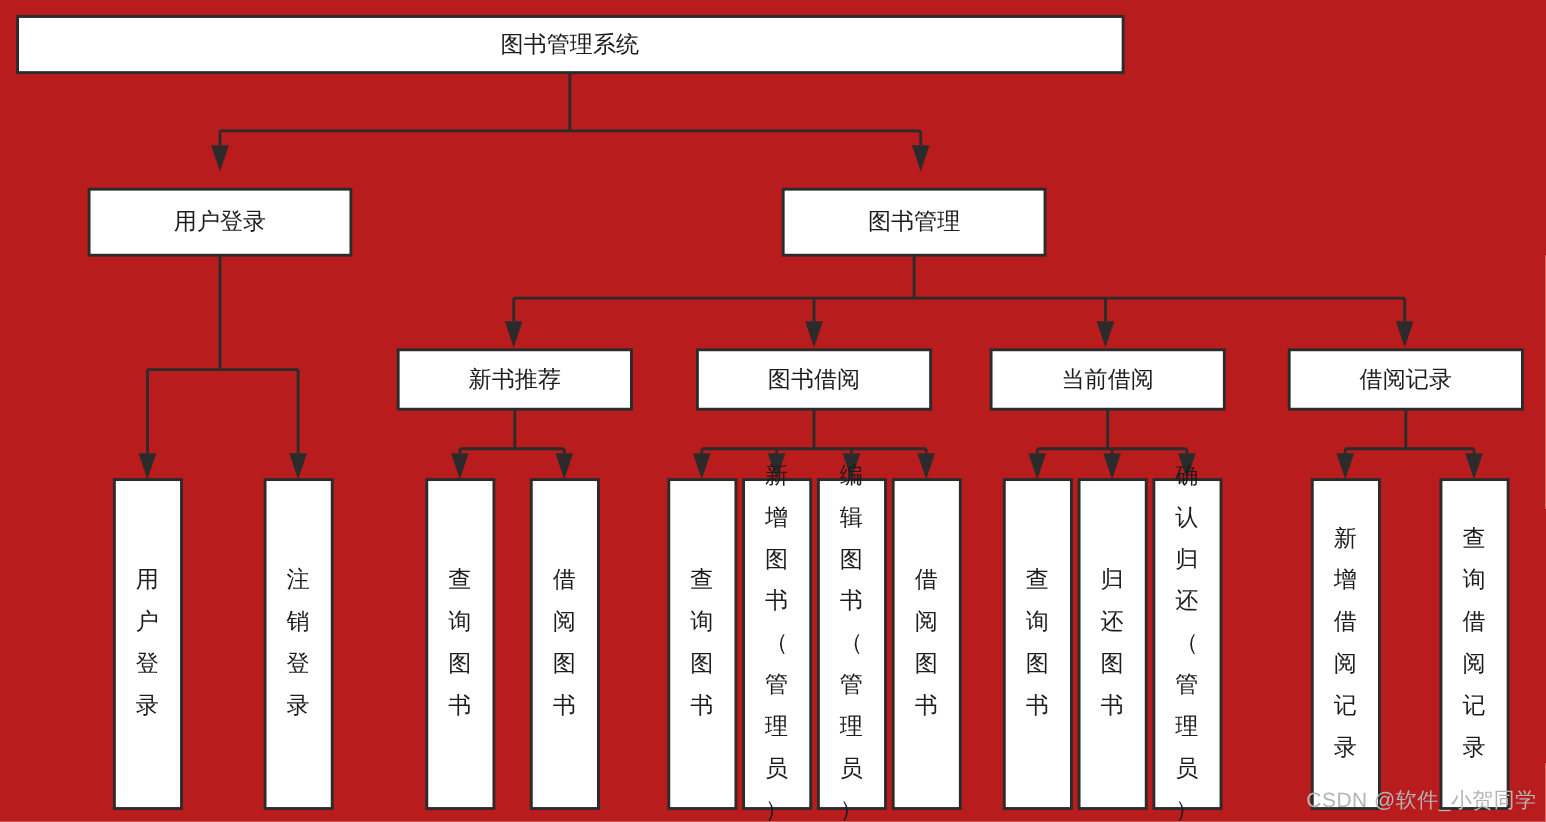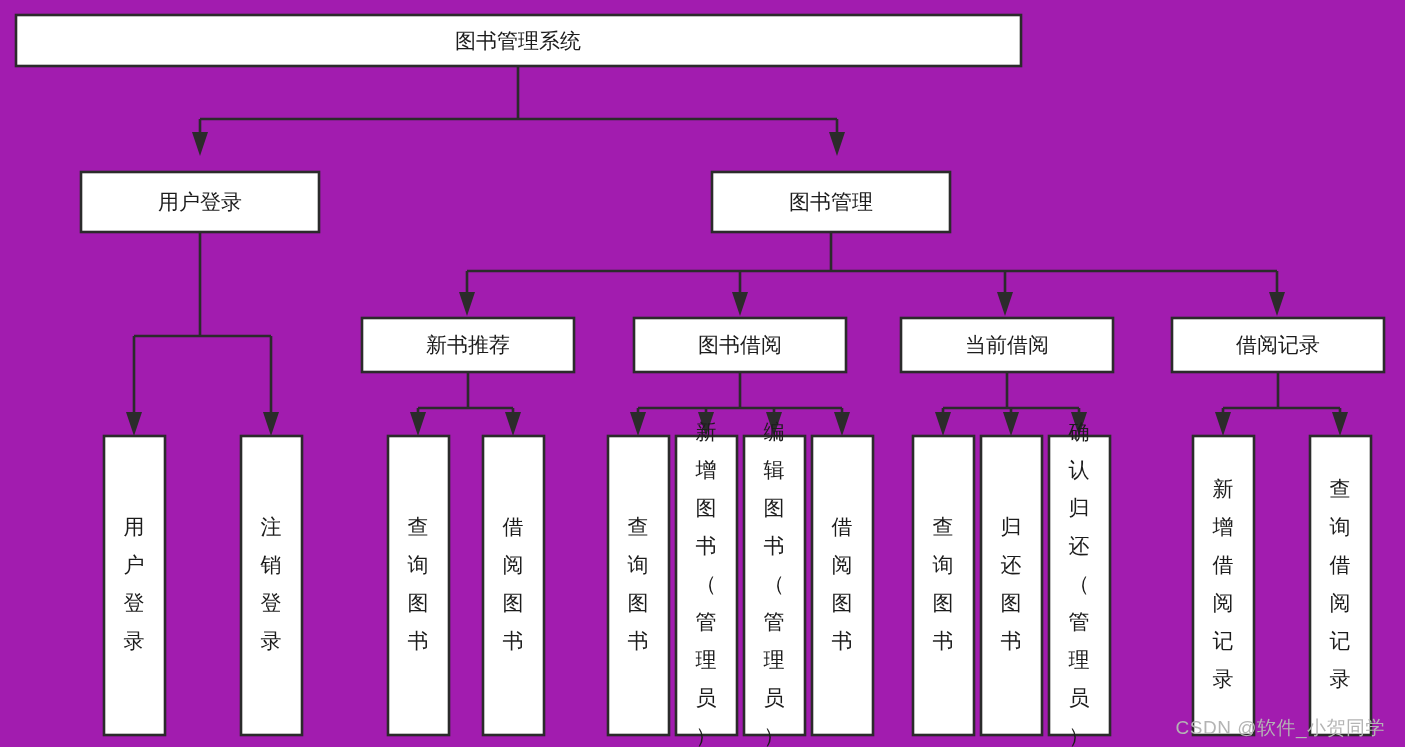--- a/index.html
+++ b/index.html
@@ -10,21 +10,21 @@
   body {
     width: 1405px;
     height: 747px;
     font-family: "Liberation Sans", "DejaVu Sans", sans-serif;
     overflow: hidden;
   }
   #diagram-root {
     position: relative;
     width: 1405px;
     height: 747px;
-    background: #a21caf;
+    background: #b91c1c;
   }
   svg#diagram-svg {
     position: absolute;
     left: 0;
     top: 0;
     width: 1405px;
     height: 747px;
     display: block;
   }
   .node-box {
@@ -53,21 +53,21 @@
   .node-label-v {
     font-family: "Liberation Sans", "DejaVu Sans", sans-serif;
     font-size: 21px;
     fill: #1c1c1c;
     text-anchor: middle;
     dominant-baseline: middle;
     white-space: pre;
   }
   .watermark-text {
     position: absolute;
-    right: 20px;
+    right: 8px;
     bottom: 6px;
     font-family: "Liberation Sans", "DejaVu Sans", sans-serif;
     font-size: 19px;
     color: #b4b4b4;
     letter-spacing: 0.5px;
     white-space: nowrap;
     user-select: none;
   }
 </style>
 </head>

